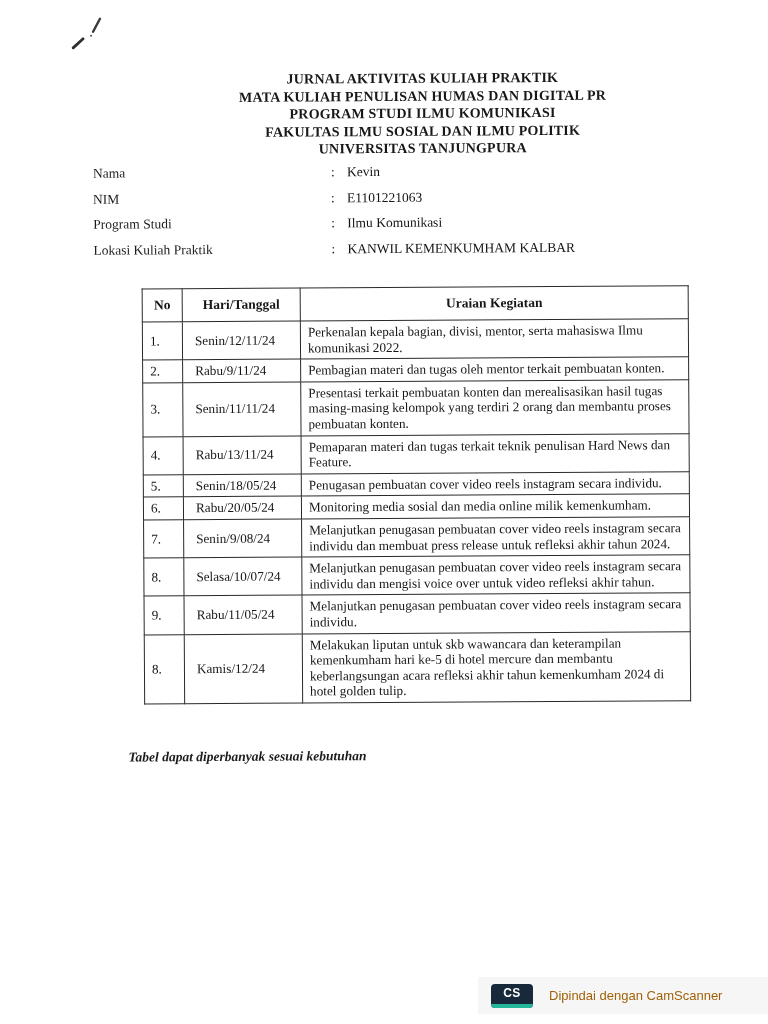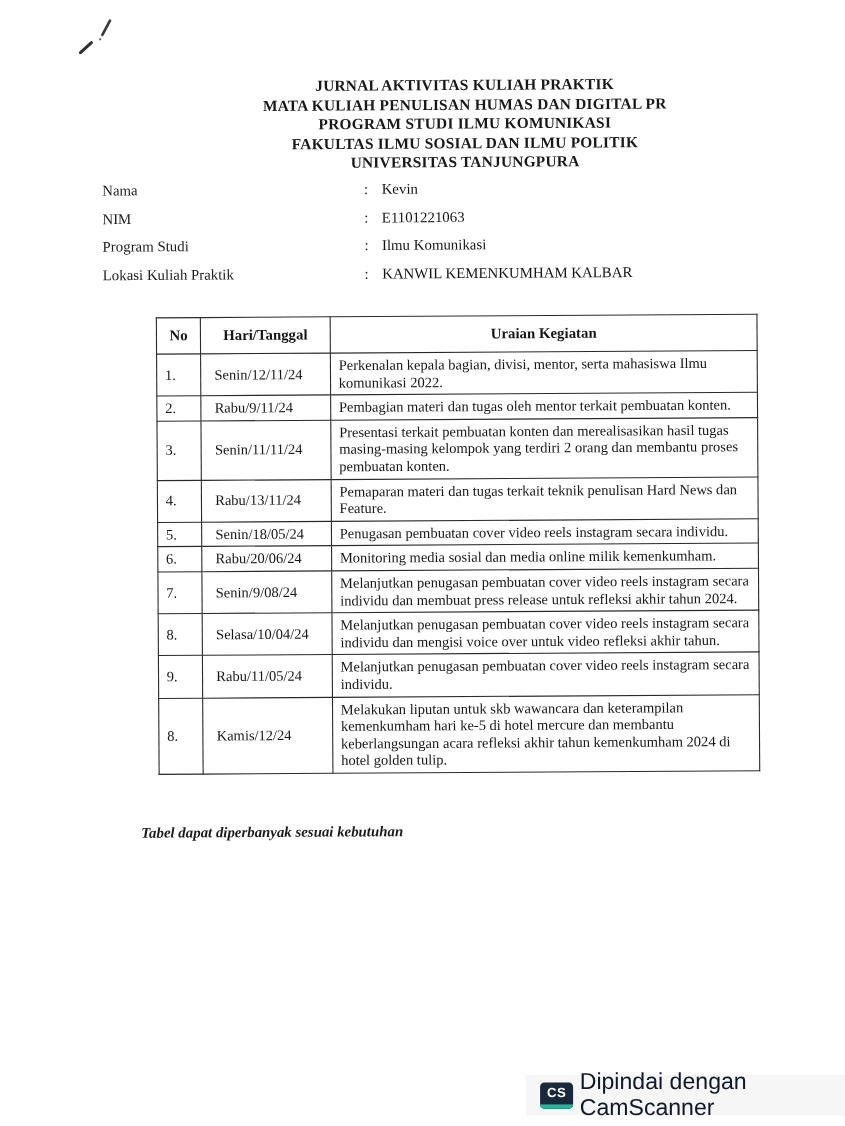--- a/index.html
+++ b/index.html
@@ -62,32 +62,32 @@
   .cs-badge {
     position: absolute; right: 0; bottom: 10px;
     width: 290px; height: 37px;
     background: #f6f6f7;
     display: flex; align-items: center;
     padding-left: 13px;
     font-family: "Liberation Sans", sans-serif;
     text-decoration: none;
   }
   .cs-icon {
-    width: 30px; height: 24px; border-radius: 4px;
+    width: 42px; height: 24px; border-radius: 4px;
     background: #17293a;
     position: relative; overflow: hidden;
     flex: 0 0 auto;
     display: flex; align-items: flex-start; justify-content: center;
   }
   .cs-icon-text {
     color: #ffffff; font-weight: bold; font-size: 12px; line-height: 19px;
     letter-spacing: 0.3px;
   }
   .cs-icon-strip { position: absolute; left: 0; right: 0; bottom: 0; height: 4px; background: #23b899; }
-  .cs-label { margin-left: 6px; font-size: 21px; color: #0f172a; }
+  .cs-label { margin-left: 16px; font-size: 13px; color: #a16207; }
 </style>
 </head>
 <body>
 
 <div class="scan-page">
 
   <svg class="pen-mark" width="50" height="48" viewBox="0 0 50 48">
     <path d="M28 22 L35 9" stroke="#3a3a3a" stroke-width="2.4" stroke-linecap="round" fill="none"></path>
     <circle cx="26" cy="26" r="1" fill="#555"></circle>
     <path d="M8 38 L18 29" stroke="#2f2f2f" stroke-width="2.8" stroke-linecap="round" fill="none"></path>
@@ -158,31 +158,31 @@
         <td class="c-date">Rabu/13/11/24</td>
         <td class="c-act">Pemaparan materi dan tugas terkait teknik penulisan Hard News dan Feature.</td>
       </tr>
       <tr>
         <td class="c-no">5.</td>
         <td class="c-date">Senin/18/05/24</td>
         <td class="c-act">Penugasan pembuatan cover video reels instagram secara individu.</td>
       </tr>
       <tr>
         <td class="c-no">6.</td>
-        <td class="c-date">Rabu/20/06/24</td>
+        <td class="c-date">Rabu/20/05/24</td>
         <td class="c-act">Monitoring media sosial dan media online milik kemenkumham.</td>
       </tr>
       <tr>
         <td class="c-no">7.</td>
         <td class="c-date">Senin/9/08/24</td>
         <td class="c-act">Melanjutkan penugasan pembuatan cover video reels instagram secara individu dan membuat press release untuk refleksi akhir tahun 2024.</td>
       </tr>
       <tr>
         <td class="c-no">8.</td>
-        <td class="c-date">Selasa/10/04/24</td>
+        <td class="c-date">Selasa/10/07/24</td>
         <td class="c-act">Melanjutkan penugasan pembuatan cover video reels instagram secara individu dan mengisi voice over untuk video refleksi akhir tahun.</td>
       </tr>
       <tr>
         <td class="c-no">9.</td>
         <td class="c-date">Rabu/11/05/24</td>
         <td class="c-act">Melanjutkan penugasan pembuatan cover video reels instagram secara individu.</td>
       </tr>
       <tr>
         <td class="c-no">8.</td>
         <td class="c-date">Kamis/12/24</td>

